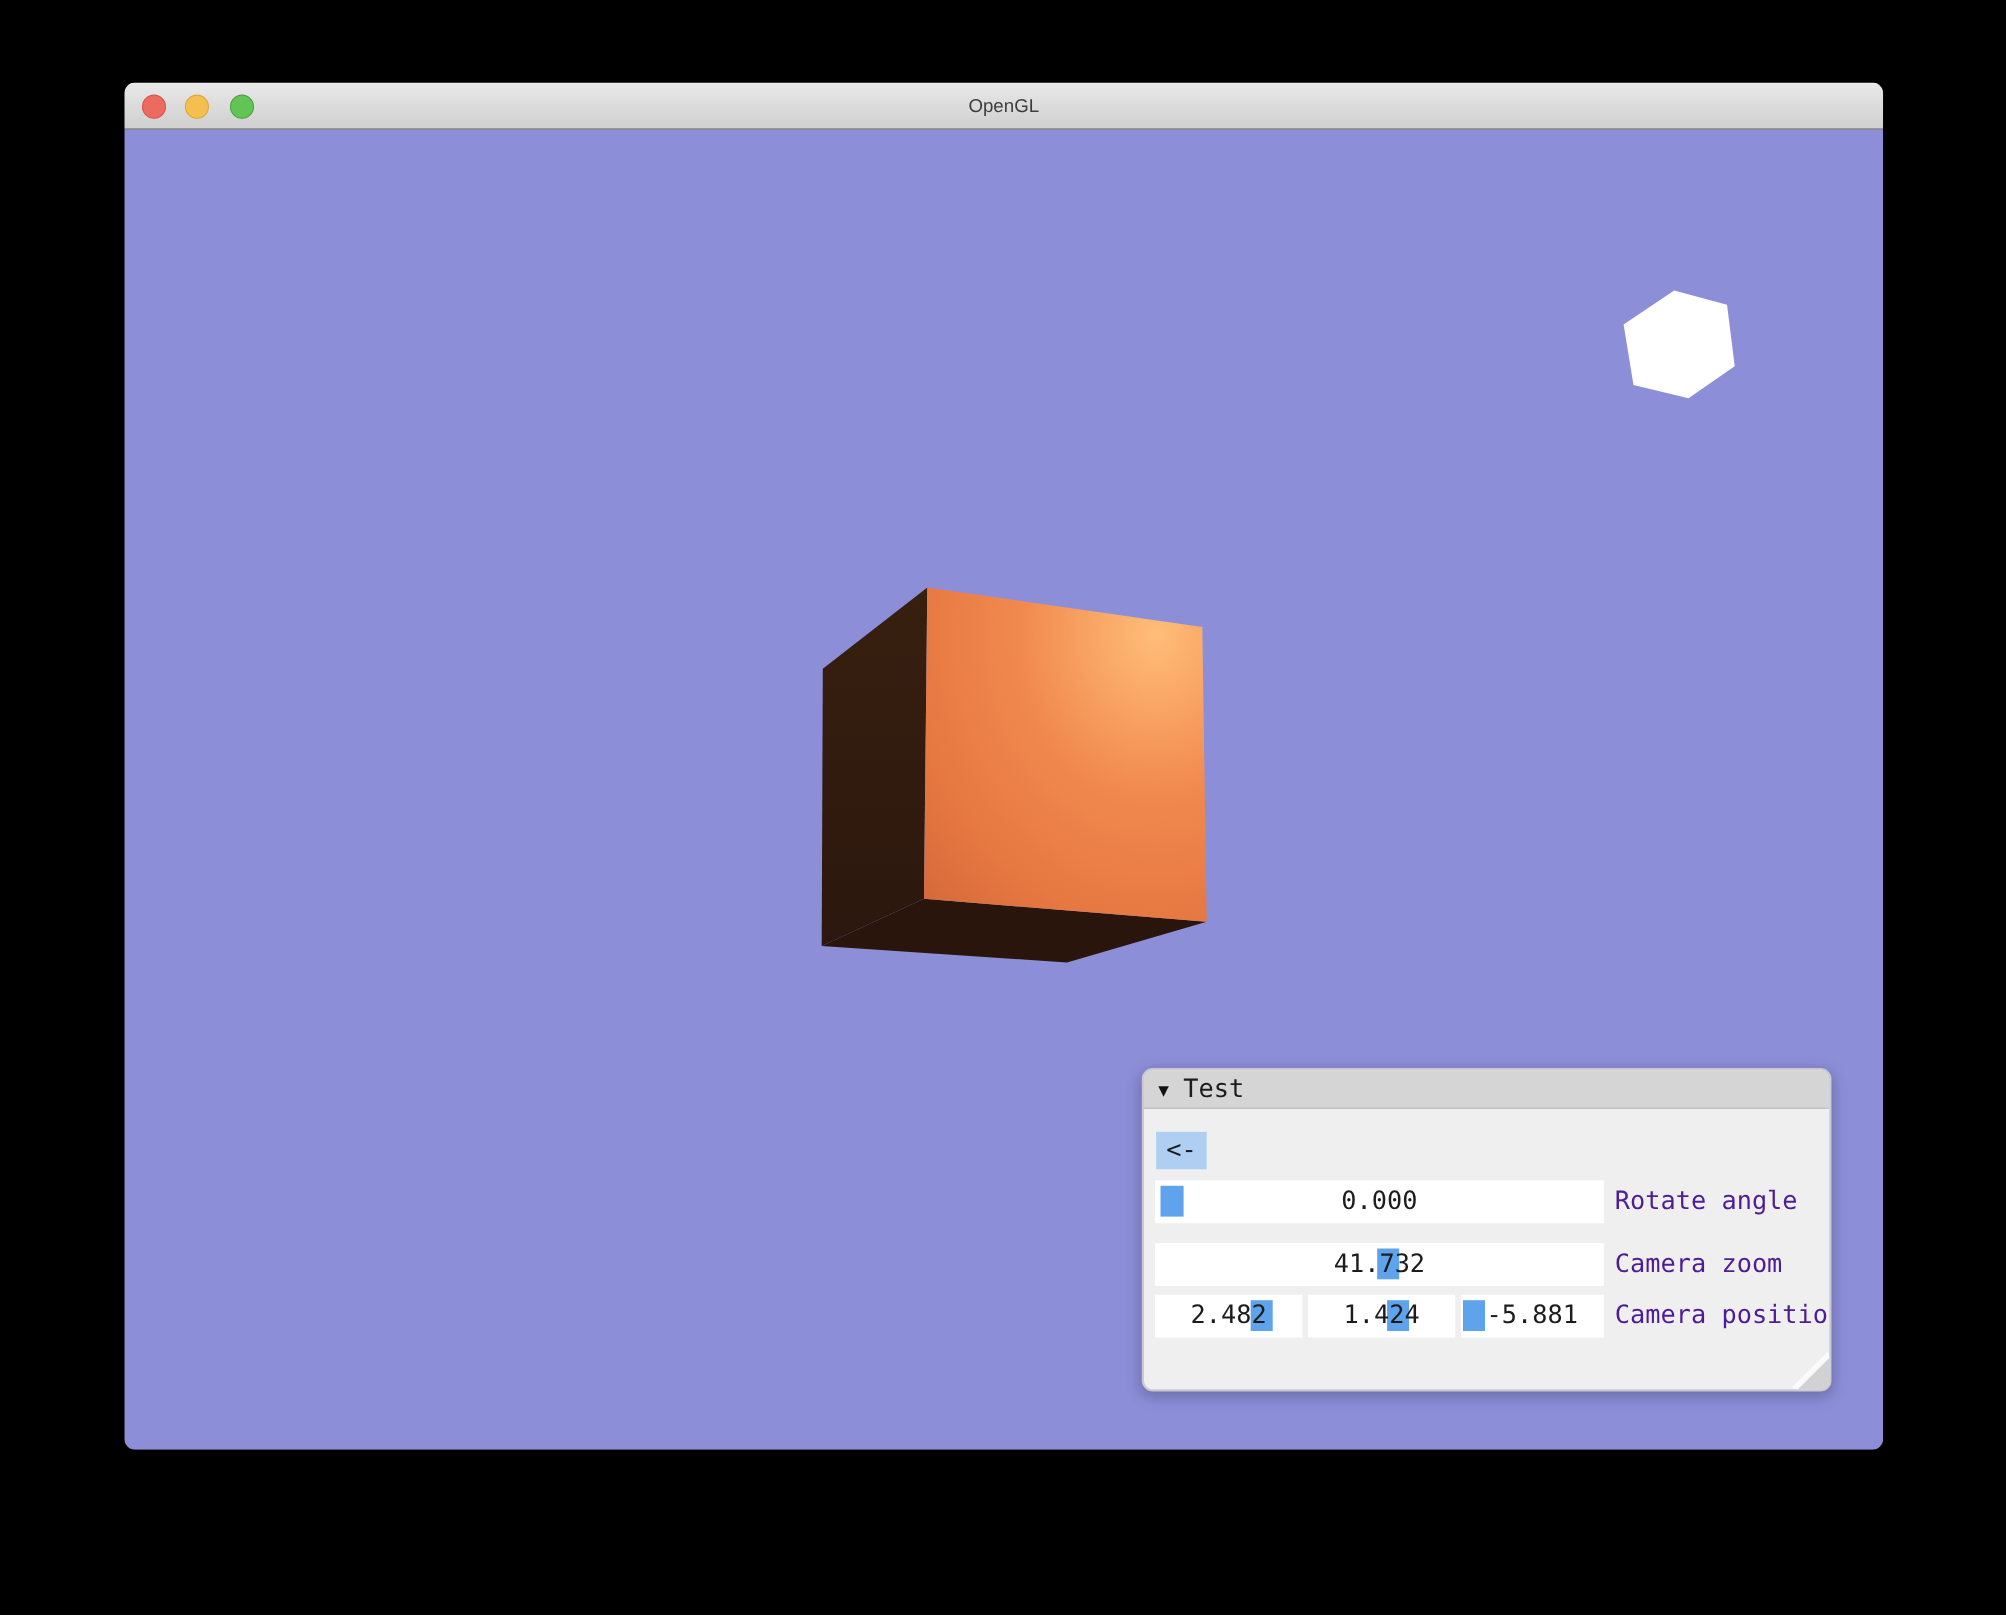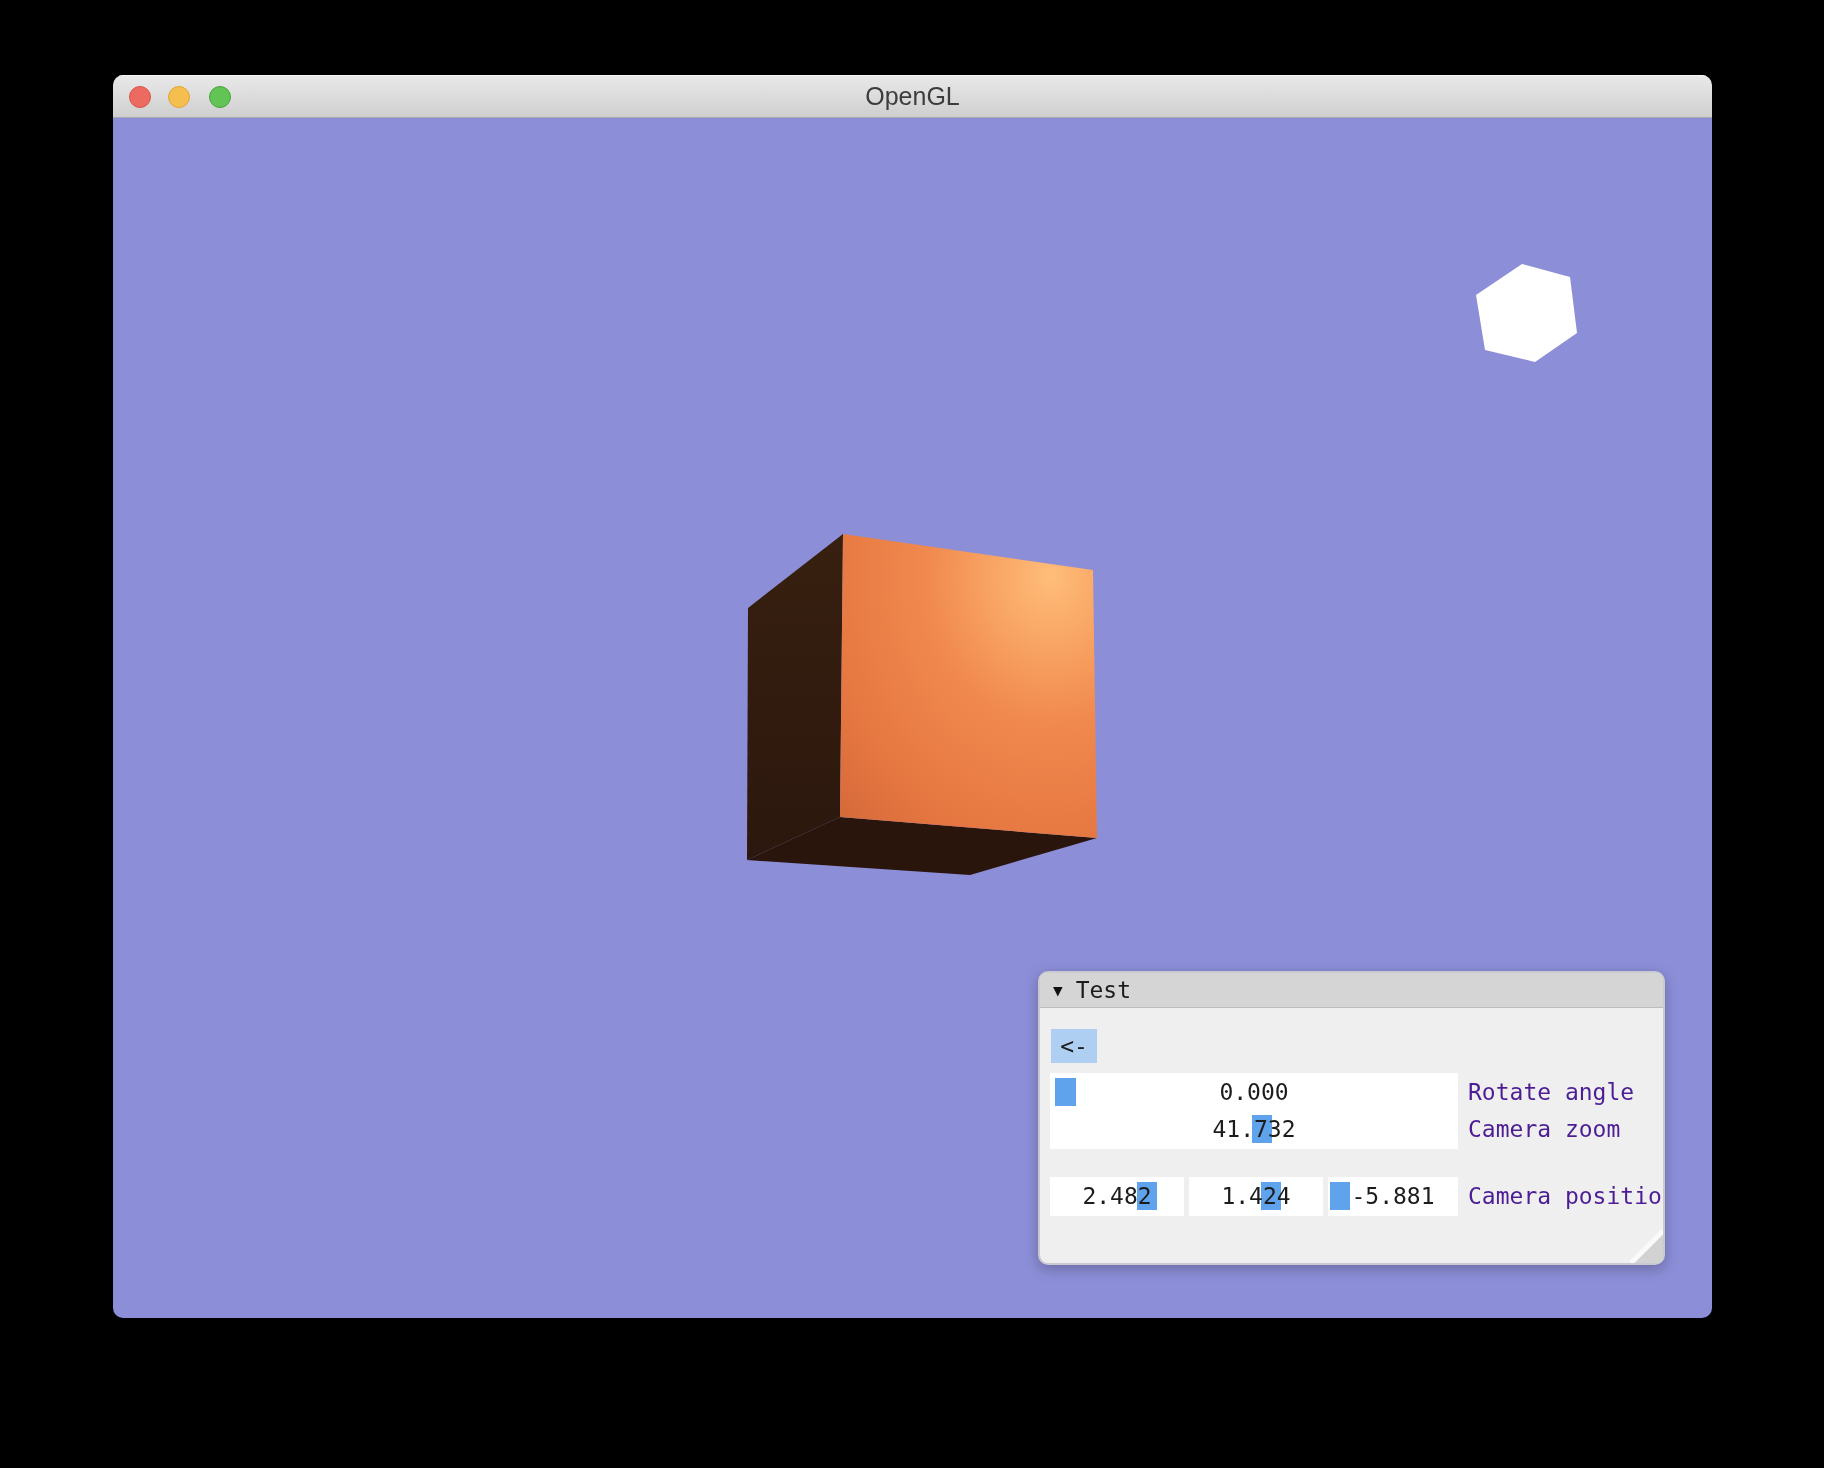--- a/index.html
+++ b/index.html
@@ -15,21 +15,21 @@
   .titlebar {
     position:absolute; left:0; top:0; right:0; height:43px;
     background:linear-gradient(#e9e9e9, #cfcfcf);
     border-bottom:1px solid #a9a9a9;
     box-shadow:inset 0 1px 0 #f6f6f6;
   }
   .window-title {
     position:absolute; left:0; right:0; top:0; height:53px;
     text-align:center; line-height:43px;
     font-family:"Liberation Sans", sans-serif;
-    font-size:25px; font-weight:500; color:#3d3d3d;
+    font-size:17px; font-weight:500; color:#3d3d3d;
   }
   .traffic { position:absolute; top:11px; width:22px; height:22px; border-radius:50%; }
   .traffic.red    { left:16px; background:#ec6a5f; border:1px solid #d8544a; }
   .traffic.yellow { left:55px; background:#f5bf4f; border:1px solid #dfa636; }
   .traffic.green  { left:96px; background:#61c454; border:1px solid #48a33c; }
 
   
   .viewport {
     position:absolute; left:0; top:43px; width:1599px; height:1200px;
     background:#8c8ed8;
@@ -129,21 +129,21 @@
       </div>
 
       <div class="row" style="top:100px;">
         <div class="frame wide">
           <div class="slider-grab"></div>
           <span class="val">0.000</span>
         </div>
         <div class="row-label">Rotate angle</div>
       </div>
 
-      <div class="row" style="top:137px;border-radius:18px;">
+      <div class="row" style="top:157px;border-radius:18px;">
         <div class="frame wide">
           <div class="cursor-block" style="left:202px;"></div>
           <span class="val">41.732</span>
         </div>
         <div class="row-label">Camera zoom</div>
       </div>
 
       <div class="row" style="top:190px;margin-top:14px;">
         <div class="frame c1">
           <div class="cursor-block" style="left:87px;"></div>

